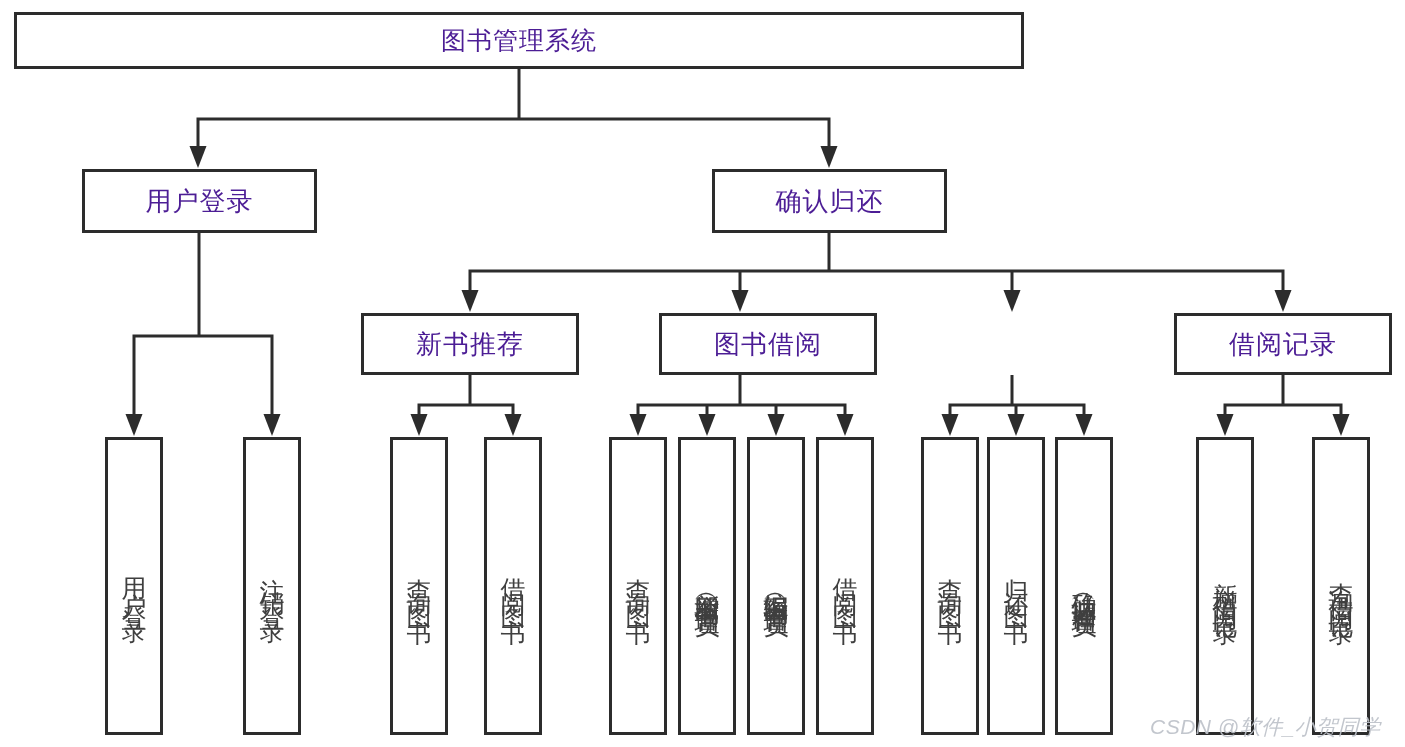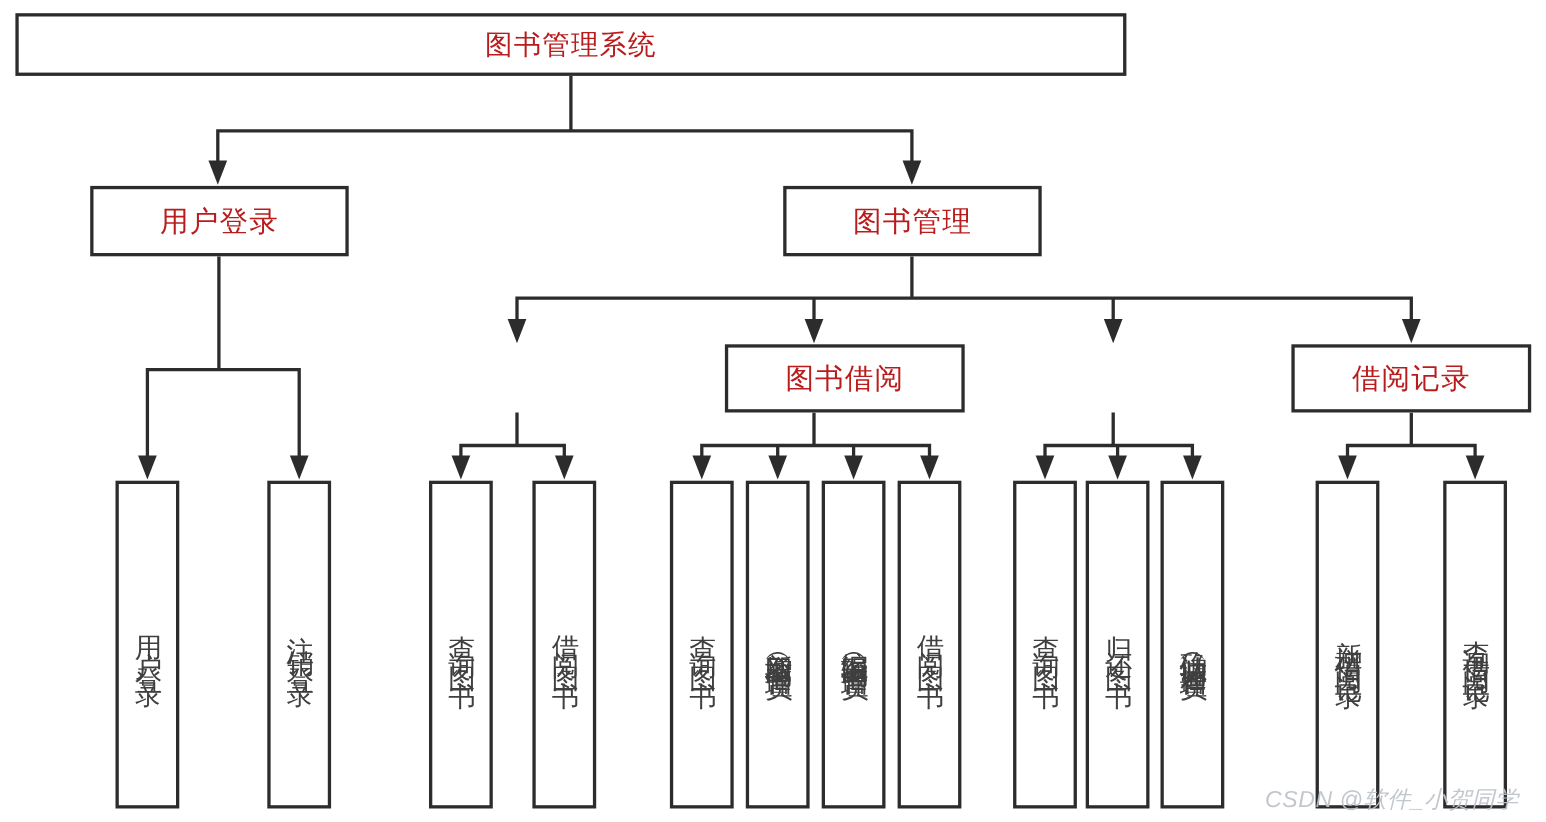--- a/index.html
+++ b/index.html
@@ -20,21 +20,21 @@
     position: absolute;
     box-sizing: border-box;
     border: 3px solid #2c2c2c;
     background: #ffffff;
     display: flex;
     align-items: center;
     justify-content: center;
     z-index: 1;
   }
   .hlbl {
-    color: #b91c1c;
+    color: #4c1d95;
     font-size: 26px;
     letter-spacing: 1px;
     white-space: nowrap;
   }
   .root-box  { left: 14px;  top: 12px;  width: 1010px; height: 57px; }
   .root-box .hlbl { font-size: 25px; }
   .lvl2 { top: 169px; width: 235px; height: 64px; }
   .lvl3 { top: 313px; width: 218px; height: 62px; }
   .leaf { top: 437px; width: 58px; height: 298px; }
   .vlbl {
@@ -106,23 +106,26 @@
   </svg>
 
   <div class="box root-box">
     <span class="hlbl">图书管理系统</span>
   </div>
 
   <div class="box lvl2" style="left:82px">
     <span class="hlbl">用户登录</span>
   </div>
   <div class="box lvl2" style="left:712px">
-    <span class="hlbl">图书管理</span>
+    <span class="hlbl">确认归还</span>
   </div>
 
+  <div class="box lvl3" style="left:361px">
+    <span class="hlbl">新书推荐</span>
+  </div>
   <div class="box lvl3" style="left:659px">
     <span class="hlbl">图书借阅</span>
   </div>
   <div class="box lvl3" style="left:1174px">
     <span class="hlbl">借阅记录</span>
   </div>
 
   <div class="box leaf" style="left:105px">
     <span class="vlbl ls-wide">用户登录</span>
   </div>

